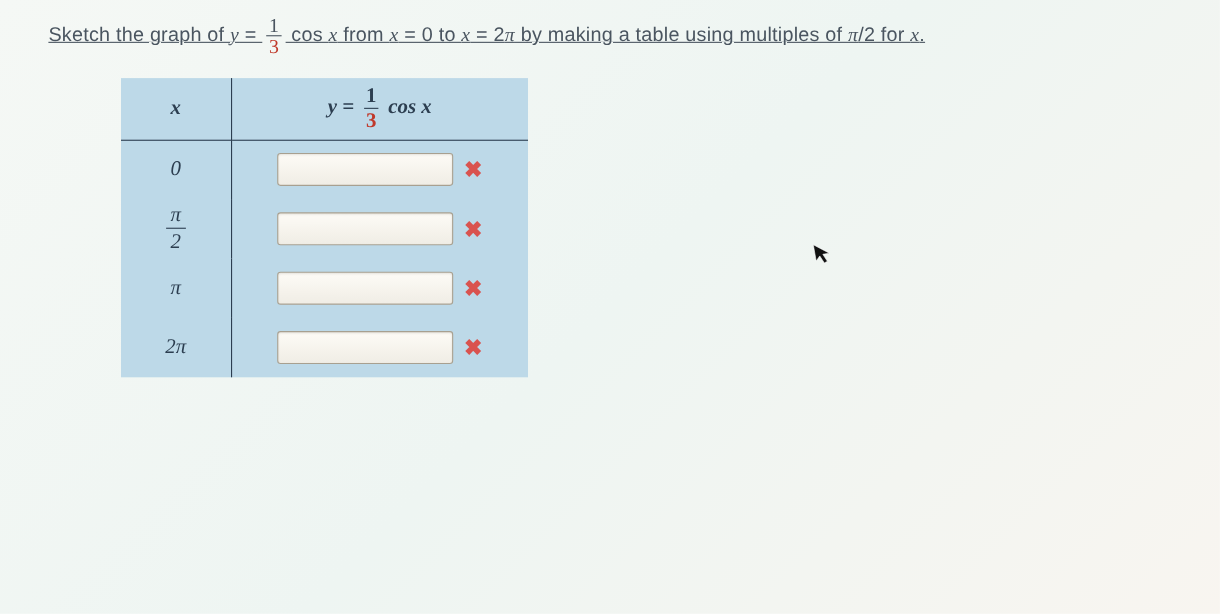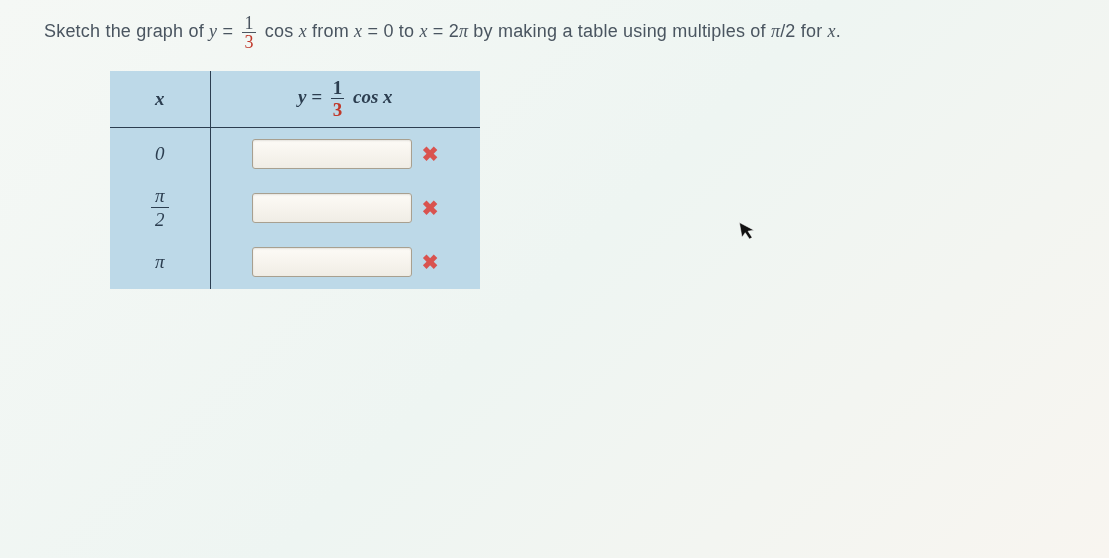--- a/index.html
+++ b/index.html
@@ -10,20 +10,21 @@
     font-family: Arial, sans-serif;
     color: #333a40;
     overflow: hidden;
     position: relative;
   }
   .prompt {
     padding: 14px 3px 0 44px;
     font-size: 18px;
     color: #4a5560;
     letter-spacing: 0.2px;
+    text-decoration: underline;
   }
   .prompt .math-it { font-style: italic; font-family: 'Times New Roman', serif; }
   .prompt .frac {
     display: inline-block; vertical-align: middle; text-align: center;
     font-family: 'Times New Roman', serif; line-height: 1; margin: 0 4px;
   }
   .prompt .frac .num { display:block; border-bottom: 1.5px solid #4a5560; padding: 0 2px; }
   .prompt .frac .den { display:block; padding: 0 2px; }
   .prompt .frac .den.red { color: #c0392b; }
 
@@ -135,20 +136,27 @@
               <span class="x-mark">✖</span>
             </span></td>
         </tr>
         <tr>
           <td class="col-x">π</td>
           <td class="col-y"><span class="ans-cell">
               <input type="text" class="ans-input" style="">
               <span class="x-mark">✖</span>
             </span></td>
         </tr>
+        <tr>
+          <td class="col-x">2π</td>
+          <td class="col-y"><span class="ans-cell">
+              <input type="text" class="ans-input" style="">
+              <span class="x-mark">✖</span>
+            </span></td>
+        </tr>
       </tbody>
   </table>
 </div>
 
 <div class="axes-row">
   <div class="axis left">
     
     
     
   </div>

